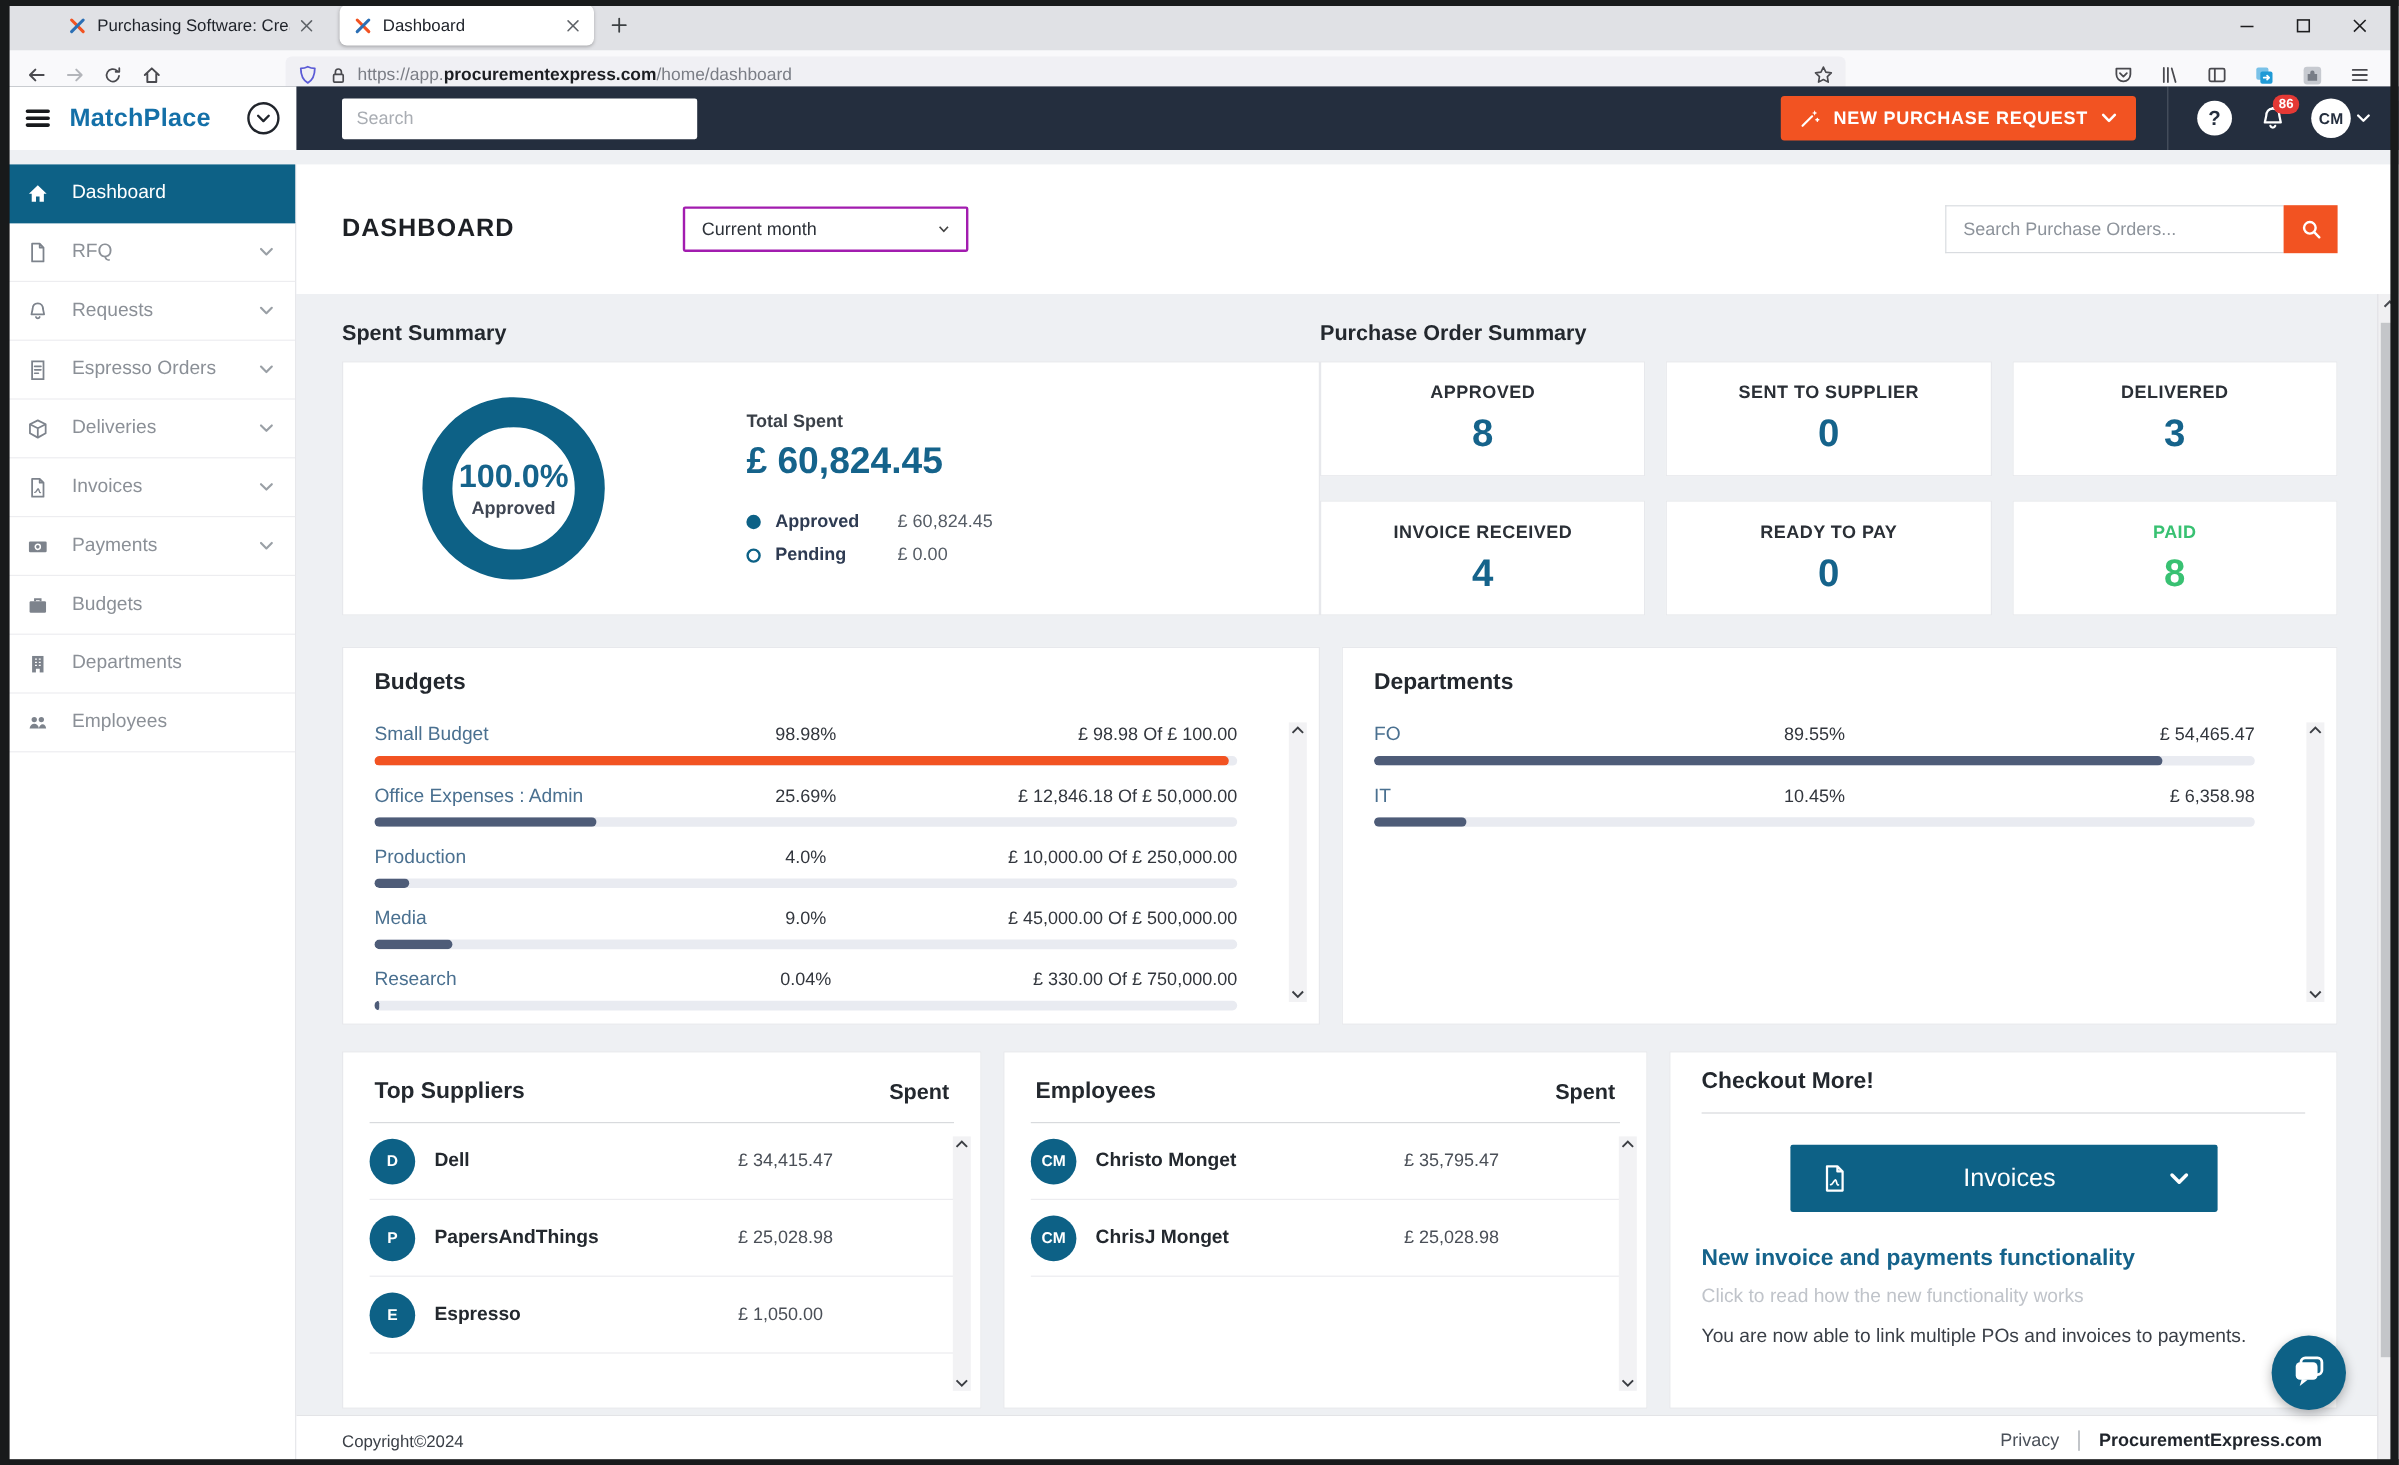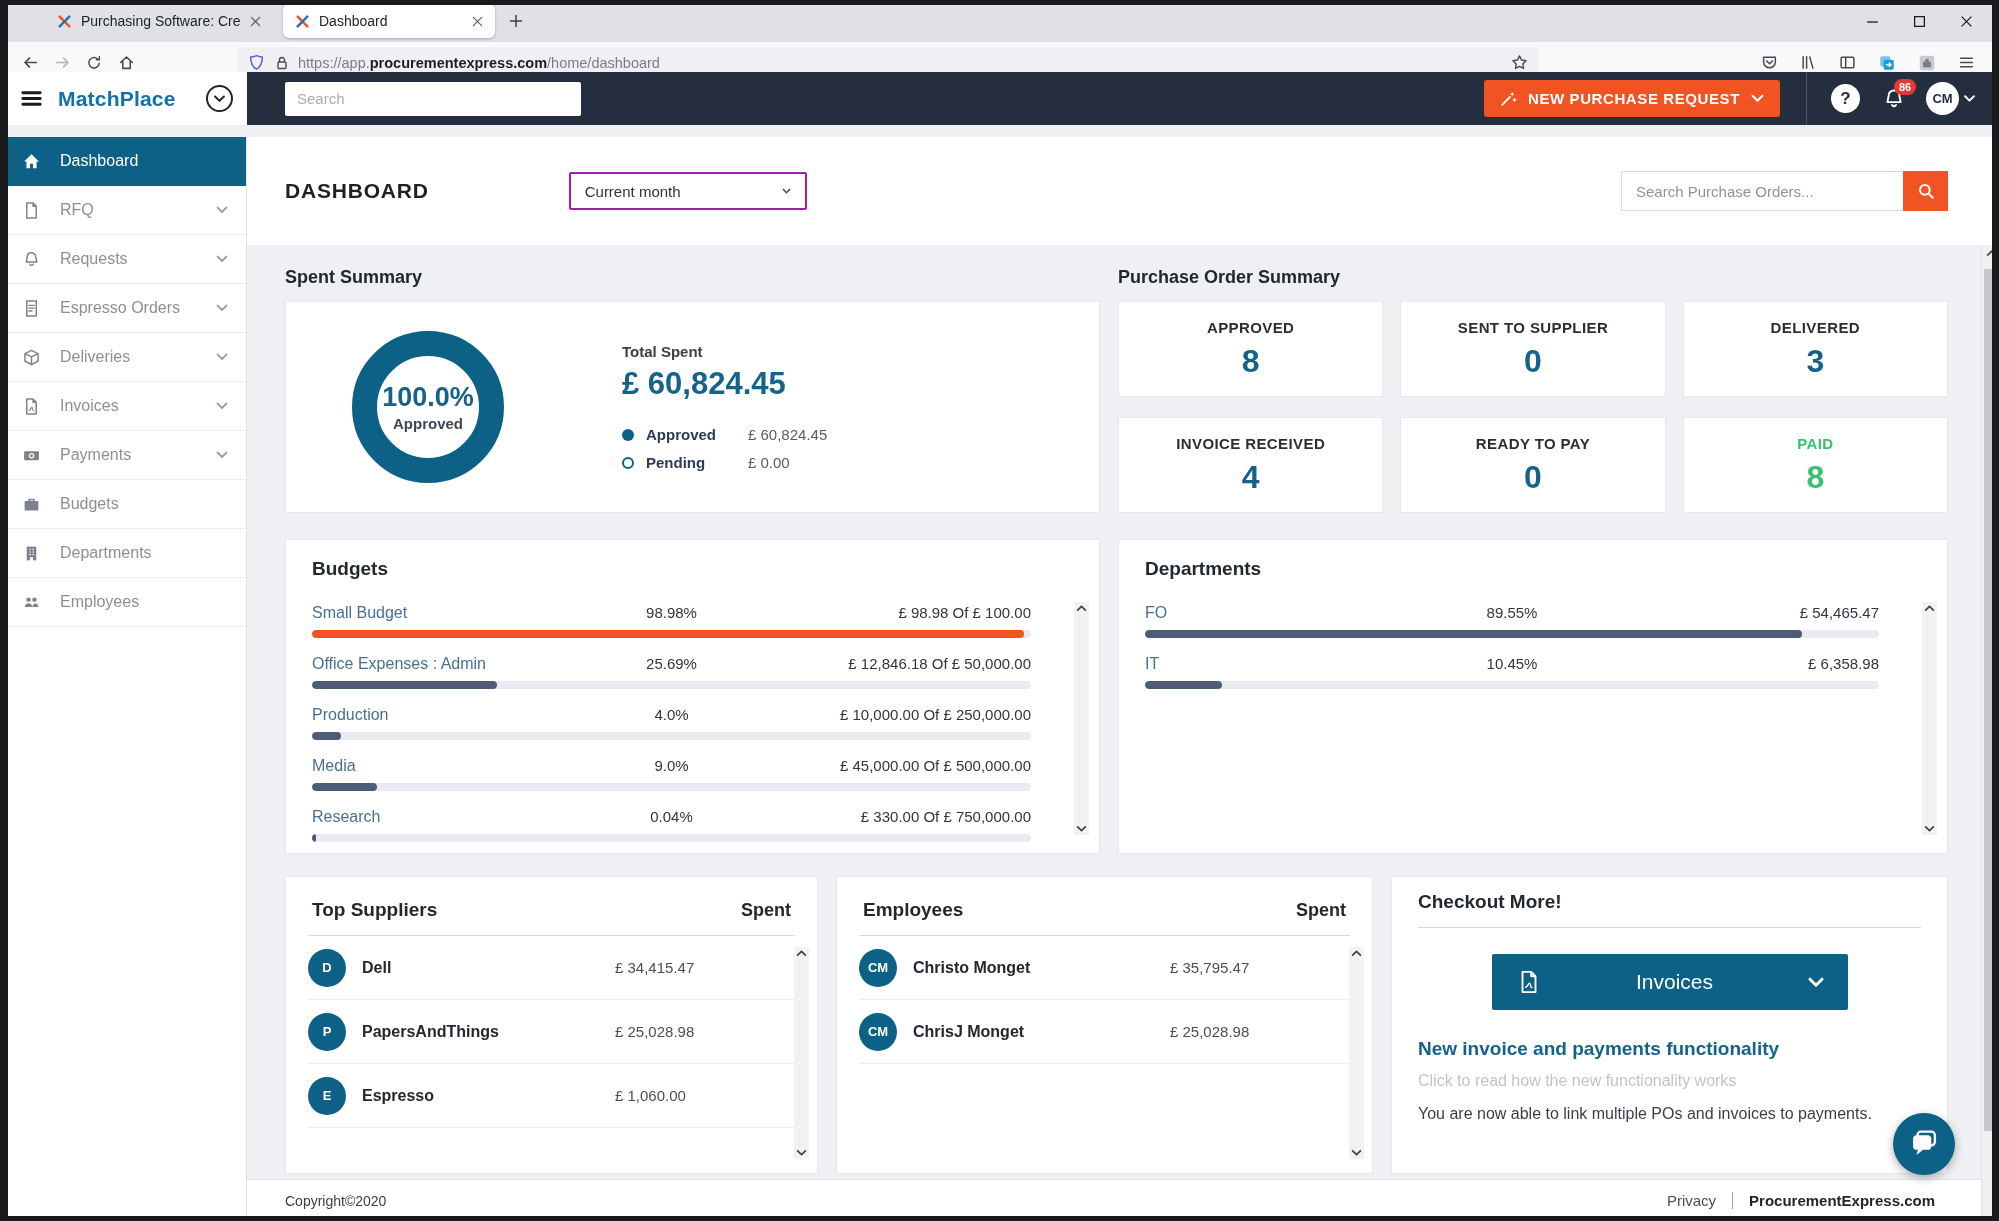--- a/index.html
+++ b/index.html
@@ -52,21 +52,21 @@
 .main{position:absolute;left:247px;top:137px;right:0;bottom:0;display:flex;flex-direction:column}
 .pageheader{height:108px;background:#fff;display:flex;align-items:center;padding:0 51px 0 38px;flex:0 0 auto}
 .pg-title{font-size:21px;font-weight:700;color:#1d2025;letter-spacing:.8px}
 .select{margin-left:140px;width:238px;height:38px;border:2px solid #a21caf;border-radius:2px;display:flex;align-items:center;justify-content:space-between;padding:0 14px;font-size:15px;color:#2d3239;background:#fff;cursor:pointer}
 .pg-search{margin-left:auto;display:flex}
 .pg-search input{width:282px;height:40px;border:1px solid #d9dce0;border-right:none;padding:0 14px;font-size:15px;color:#333}
 .pg-search input::placeholder{color:#8d939b}
 .pg-search .sbtn{width:45px;height:40px;background:var(--accent-orange);border:none;display:flex;align-items:center;justify-content:center;color:#fff;cursor:pointer}
 .content{flex:1;padding:18px 51px 0 38px;background:#eef0f3;overflow:hidden}
 .section-title{font-size:18px;font-weight:700;color:#23282e;margin:4px 0 13px}
-.row1{display:grid;grid-template-columns:815px 1fr;gap:18px}
+.row1{display:grid;grid-template-columns:815px 1fr;}
 .card{background:#fff;border:1px solid #e7e8ec}
 .spent-card{height:212px;display:flex;align-items:center;padding:0 34px}
 .donut{width:152px;height:152px;border:25px solid var(--teal);border-radius:50%;display:flex;flex-direction:column;align-items:center;justify-content:center;margin-left:32px;flex:0 0 auto}
 .donut .pct{font-size:27px;font-weight:700;color:var(--blue)}
 .donut .cap{font-size:15px;font-weight:700;color:#3f4653;margin-top:2px}
 .totals{margin-left:118px}
 .totals .lbl{font-size:15px;font-weight:700;color:#3a4048}
 .totals .val{font-size:31px;font-weight:700;color:var(--blue);margin:6px 0 24px}
 .legend-row{display:flex;align-items:center;margin-top:11px}
 .ldot{width:12px;height:12px;border-radius:50%;background:var(--teal);flex:0 0 auto}
@@ -631,21 +631,21 @@
             <span class="samt">£ 34,415.47</span>
           </div>
           <div class="srow">
             <span class="sava">P</span>
             <span class="sname">PapersAndThings</span>
             <span class="samt">£ 25,028.98</span>
           </div>
           <div class="srow">
             <span class="sava">E</span>
             <span class="sname">Espresso</span>
-            <span class="samt">£ 1,060.00</span>
+            <span class="samt">£ 1,050.00</span>
           </div>
           <div class="lscroll">
             <svg class="car" width="11" height="7" viewBox="0 0 10 6">
                 <path d="M1 5 5 1l4 4" fill="none" stroke="#3c3f44" stroke-width="1.5"></path>
               </svg>
             <svg class="car" width="11" height="7" viewBox="0 0 10 6">
                 <path d="M1 1l4 4 4-4" fill="none" stroke="#3c3f44" stroke-width="1.5"></path>
               </svg>
           </div>
         </div>
@@ -687,21 +687,21 @@
               </svg>
           </button>
           <div class="co-heading">New invoice and payments functionality</div>
           <div class="co-sub">Click to read how the new functionality works</div>
           <div class="co-body">You are now able to link multiple POs and invoices to payments.</div>
         </div>
       </div>
     </div>
 
     <div class="footer">
-      <span class="f-copy">Copyright©2020</span>
+      <span class="f-copy">Copyright©2024</span>
       <span class="f-right">
         <span class="f-privacy">Privacy</span>
         <span class="f-brand">ProcurementExpress.com</span>
       </span>
     </div>
   </div>
 
   <div class="main-scrollbar">
     <svg class="up" width="11" height="7" viewBox="0 0 10 6">
         <path d="M1 5 5 1l4 4" fill="none" stroke="currentColor" stroke-width="1.6"></path>

